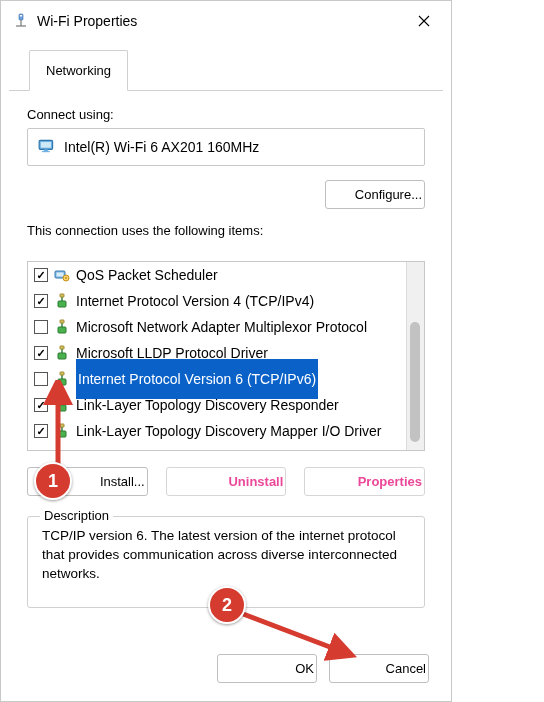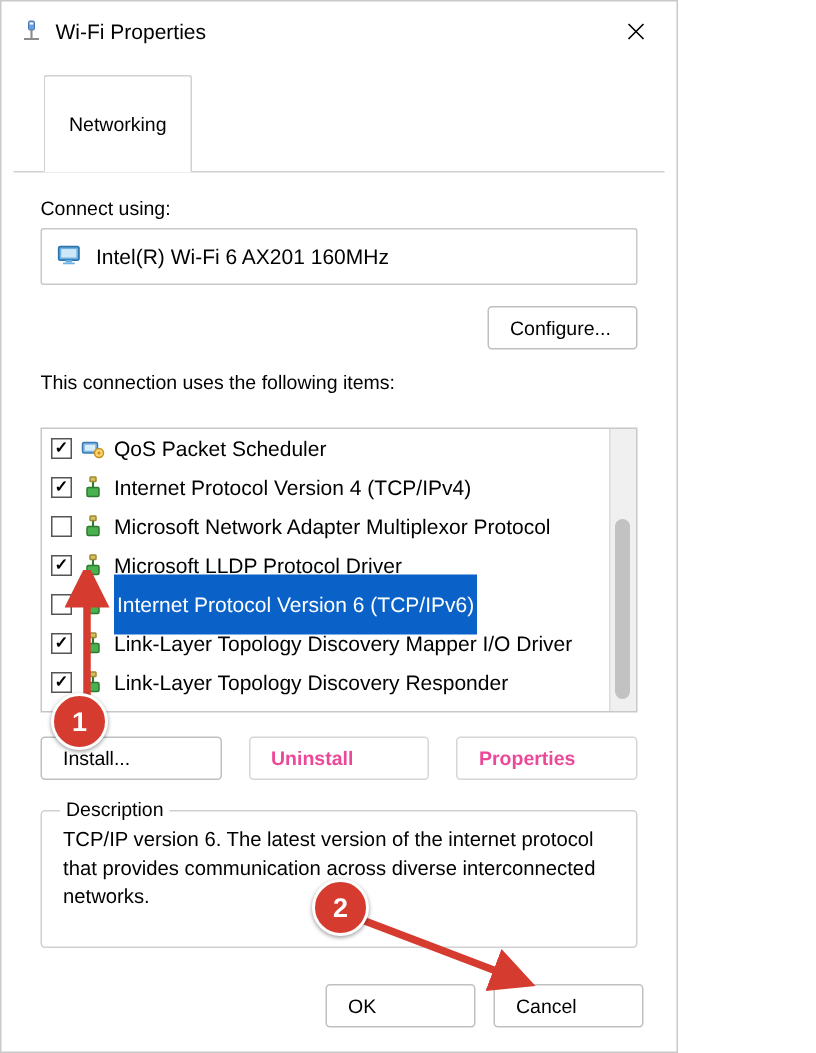--- a/index.html
+++ b/index.html
@@ -51,21 +51,21 @@
   
   .tabstrip {
     padding: 8px 20px 0 20px;
     display: flex;
     border-bottom: 1px solid #d0d0d0;
     margin: 0 8px;
   }
   .tab {
     border: 1px solid #d0d0d0;
     border-bottom: 1px solid #ffffff;
-    padding: 24px 16px;
+    padding: 12px 16px;
     border-radius: 2px 2px 0 0;
     position: relative;
     top: 1px;
     background: #ffffff;
     font-size: 13px;
   }
   
   .body {
     flex: 1;
     padding: 16px 26px 10px 26px;
@@ -89,25 +89,25 @@
   }
   .config-row {
     display: flex;
     justify-content: flex-end;
     margin-top: 14px;
     margin-bottom: 14px;
   }
   .btn {
     border: 1px solid #bfbfbf;
     background: #ffffff;
-    padding: 6px 14px;
+    padding: 6px 2px;
     font-size: 13px;
     border-radius: 3px;
     min-width: 100px;
-    text-align: left;
+    text-align: right;
     box-sizing: border-box;
   }
   .btn.disabled {
     color: #ec4899;
     border-color: #d6d6d6;
     font-weight: bold;
   }
   
   .items-box {
     border: 1px solid #c8c8c8;
@@ -327,30 +327,30 @@
               </svg></span>
             <span class="lbl">Internet Protocol Version 6 (TCP/IPv6)</span>
           </div>
           <div class="item">
             <span class="cb checked"></span>
             <span class="net-icon"><svg viewBox="0 0 16 16" width="16" height="16">
                 <rect x="4" y="8" width="8" height="6" rx="1" fill="#49b24e" stroke="#2d7a31"></rect>
                 <path d="M8 8 L8 2" stroke="#2d7a31" stroke-width="1.4"></path>
                 <rect x="6" y="1" width="4" height="3" rx="0.5" fill="#d4c060" stroke="#9d8a2e"></rect>
               </svg></span>
+            <span class="lbl">Link-Layer Topology Discovery Responder</span>
+          </div>
+          <div class="item">
+            <span class="cb checked"></span>
+            <span class="net-icon"><svg viewBox="0 0 16 16" width="16" height="16">
+                <rect x="4" y="8" width="8" height="6" rx="1" fill="#49b24e" stroke="#2d7a31"></rect>
+                <path d="M8 8 L8 2" stroke="#2d7a31" stroke-width="1.4"></path>
+                <rect x="6" y="1" width="4" height="3" rx="0.5" fill="#d4c060" stroke="#9d8a2e"></rect>
+              </svg></span>
             <span class="lbl">Link-Layer Topology Discovery Mapper I/O Driver</span>
-          </div>
-          <div class="item">
-            <span class="cb checked"></span>
-            <span class="net-icon"><svg viewBox="0 0 16 16" width="16" height="16">
-                <rect x="4" y="8" width="8" height="6" rx="1" fill="#49b24e" stroke="#2d7a31"></rect>
-                <path d="M8 8 L8 2" stroke="#2d7a31" stroke-width="1.4"></path>
-                <rect x="6" y="1" width="4" height="3" rx="0.5" fill="#d4c060" stroke="#9d8a2e"></rect>
-              </svg></span>
-            <span class="lbl">Link-Layer Topology Discovery Responder</span>
           </div>
         </div>
       <div class="scrollbar">
         <div class="thumb"></div>
       </div>
     </div>
 
     <div class="list-btns">
       <div class="btn">Install...</div>
       <div class="btn disabled">Uninstall</div>

